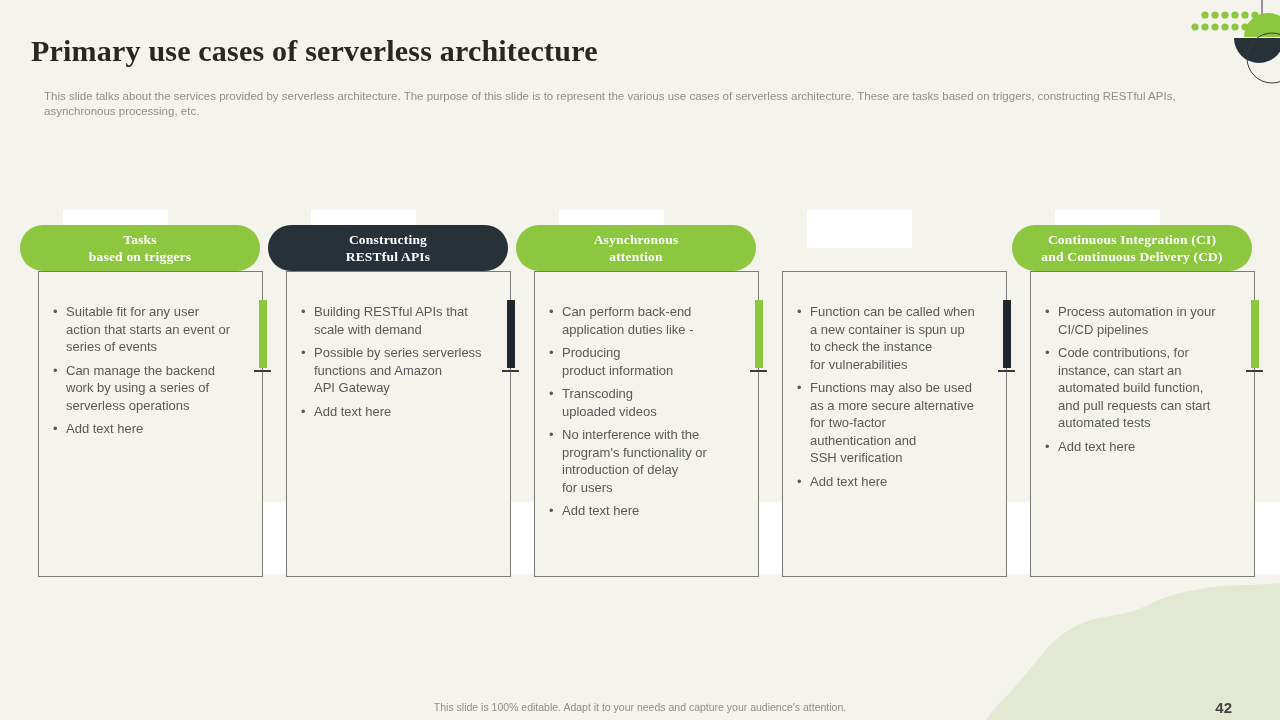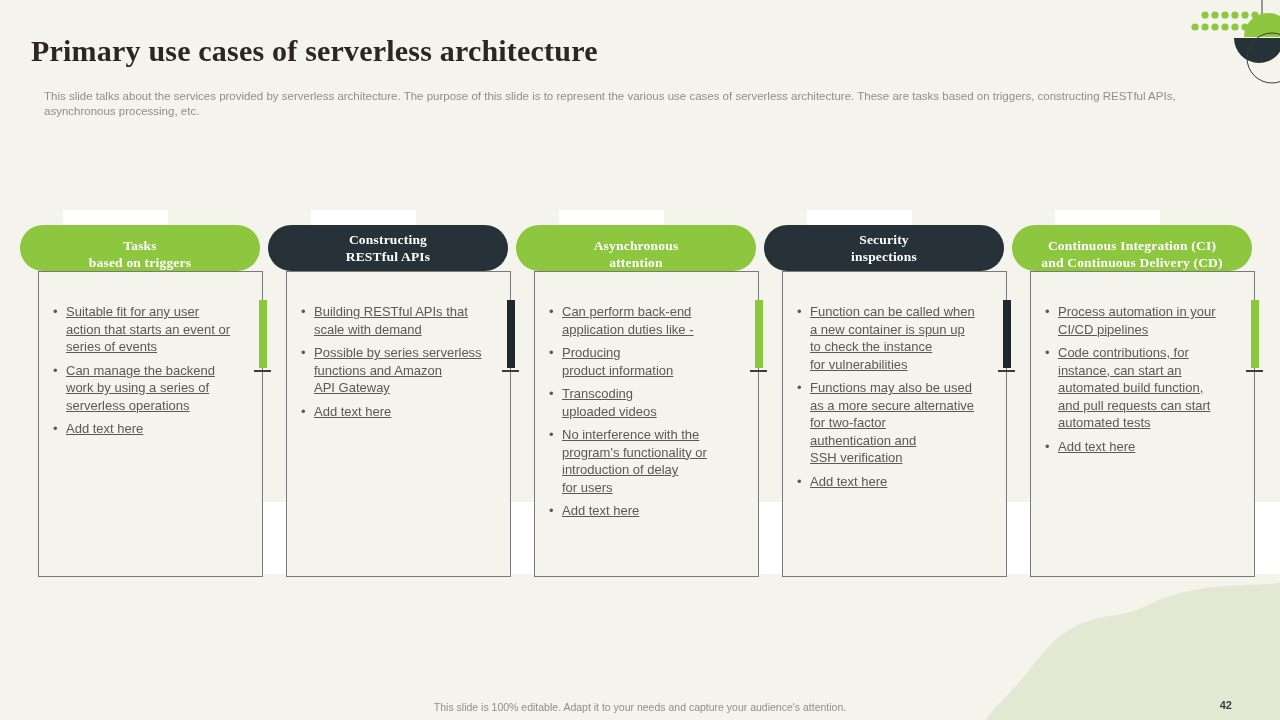--- a/index.html
+++ b/index.html
@@ -37,38 +37,38 @@
   .columns{position:absolute;left:20px;top:225px;width:1248px;display:flex;gap:8px;}
   .column{position:relative;width:240px;height:360px;flex:0 0 240px;}
 
   .pill-shadow{position:absolute;left:43px;top:-15px;width:105px;height:38px;background:#FFFFFF;z-index:0;}
   .box-shadow{position:absolute;left:234px;top:277px;width:62px;height:72px;background:#FFFFFF;z-index:0;}
 
   .pill{position:absolute;left:0;top:0;width:240px;height:46px;border-radius:23px;
     display:flex;align-items:center;justify-content:center;text-align:center;z-index:2;}
   .pill-label{font-family:"Liberation Serif",serif;font-weight:700;font-size:13.5px;
     line-height:17px;color:#FFFFFF;white-space:pre-line;letter-spacing:.2px;}
-  .fill-green{background:var(--green);align-items:flex-end;}
+  .fill-green{background:var(--green);}
   .fill-dark{background:var(--dark);}
 
   .box{position:absolute;left:18px;top:46px;width:225px;height:306px;border:1px solid var(--border);
     background:var(--bg);z-index:1;}
   .bullets{list-style:none;padding:31px 10px 0 14px;}
   .bullets li{display:flex;margin-bottom:6px;}
   .dot{width:13px;flex:0 0 13px;color:var(--body-text);font-size:13px;line-height:17.5px;}
-  .btext{font-size:13px;line-height:17.5px;color:var(--body-text);white-space:pre-line;text-decoration:underline;}
+  .btext{font-size:13px;line-height:17.5px;color:var(--body-text);white-space:pre-line;}
 
   .accent-bar{position:absolute;left:239px;top:75px;width:8px;height:68px;z-index:3;}
   .bar-green{background:var(--green);}
   .bar-dark{background:#20282E;}
   .accent-dash{position:absolute;left:234px;top:145px;width:17px;height:2px;background:#3C3C3C;z-index:3;}
 
   .footer{position:absolute;left:0;top:701px;width:1280px;text-align:center;
     font-size:10.5px;color:var(--muted);}
-  .page-number{position:absolute;right:48px;top:699px;font-size:11px;font-weight:700;color:#404040;}
+  .page-number{position:absolute;right:48px;top:699px;font-size:15px;font-weight:700;color:#404040;}
 </style>
 </head>
 <body>
 
 <div class="slide">
 
   <svg class="wave-svg" viewBox="0 0 1280 720" aria-hidden="true">
     <path class="wave-path" d="M1280,583 C1252,586 1228,584 1200,589 C1152,596 1150,611 1110,616
          C1062,622 1046,650 1021,680 C1008,696 994,707 986,720 L1280,720 Z"></path>
   </svg>
@@ -221,24 +221,20 @@
 for two-factor
 authentication and
 SSH verification</span>
             </li>
             <li>
               <span class="dot">•</span>
               <span class="btext">Add text here</span>
             </li>
           </ul>
     </div>
-    <div class="pill fill-dark">
-      <span class="pill-label">Security
-inspections</span>
-    </div>
     <div class="accent-bar bar-dark"></div>
     <div class="accent-dash"></div>
   </section>
 
   <section class="column">
     <div class="pill-shadow"></div>
     <div class="box-shadow"></div>
     <div class="box">
       <ul class="bullets">
             <li>

